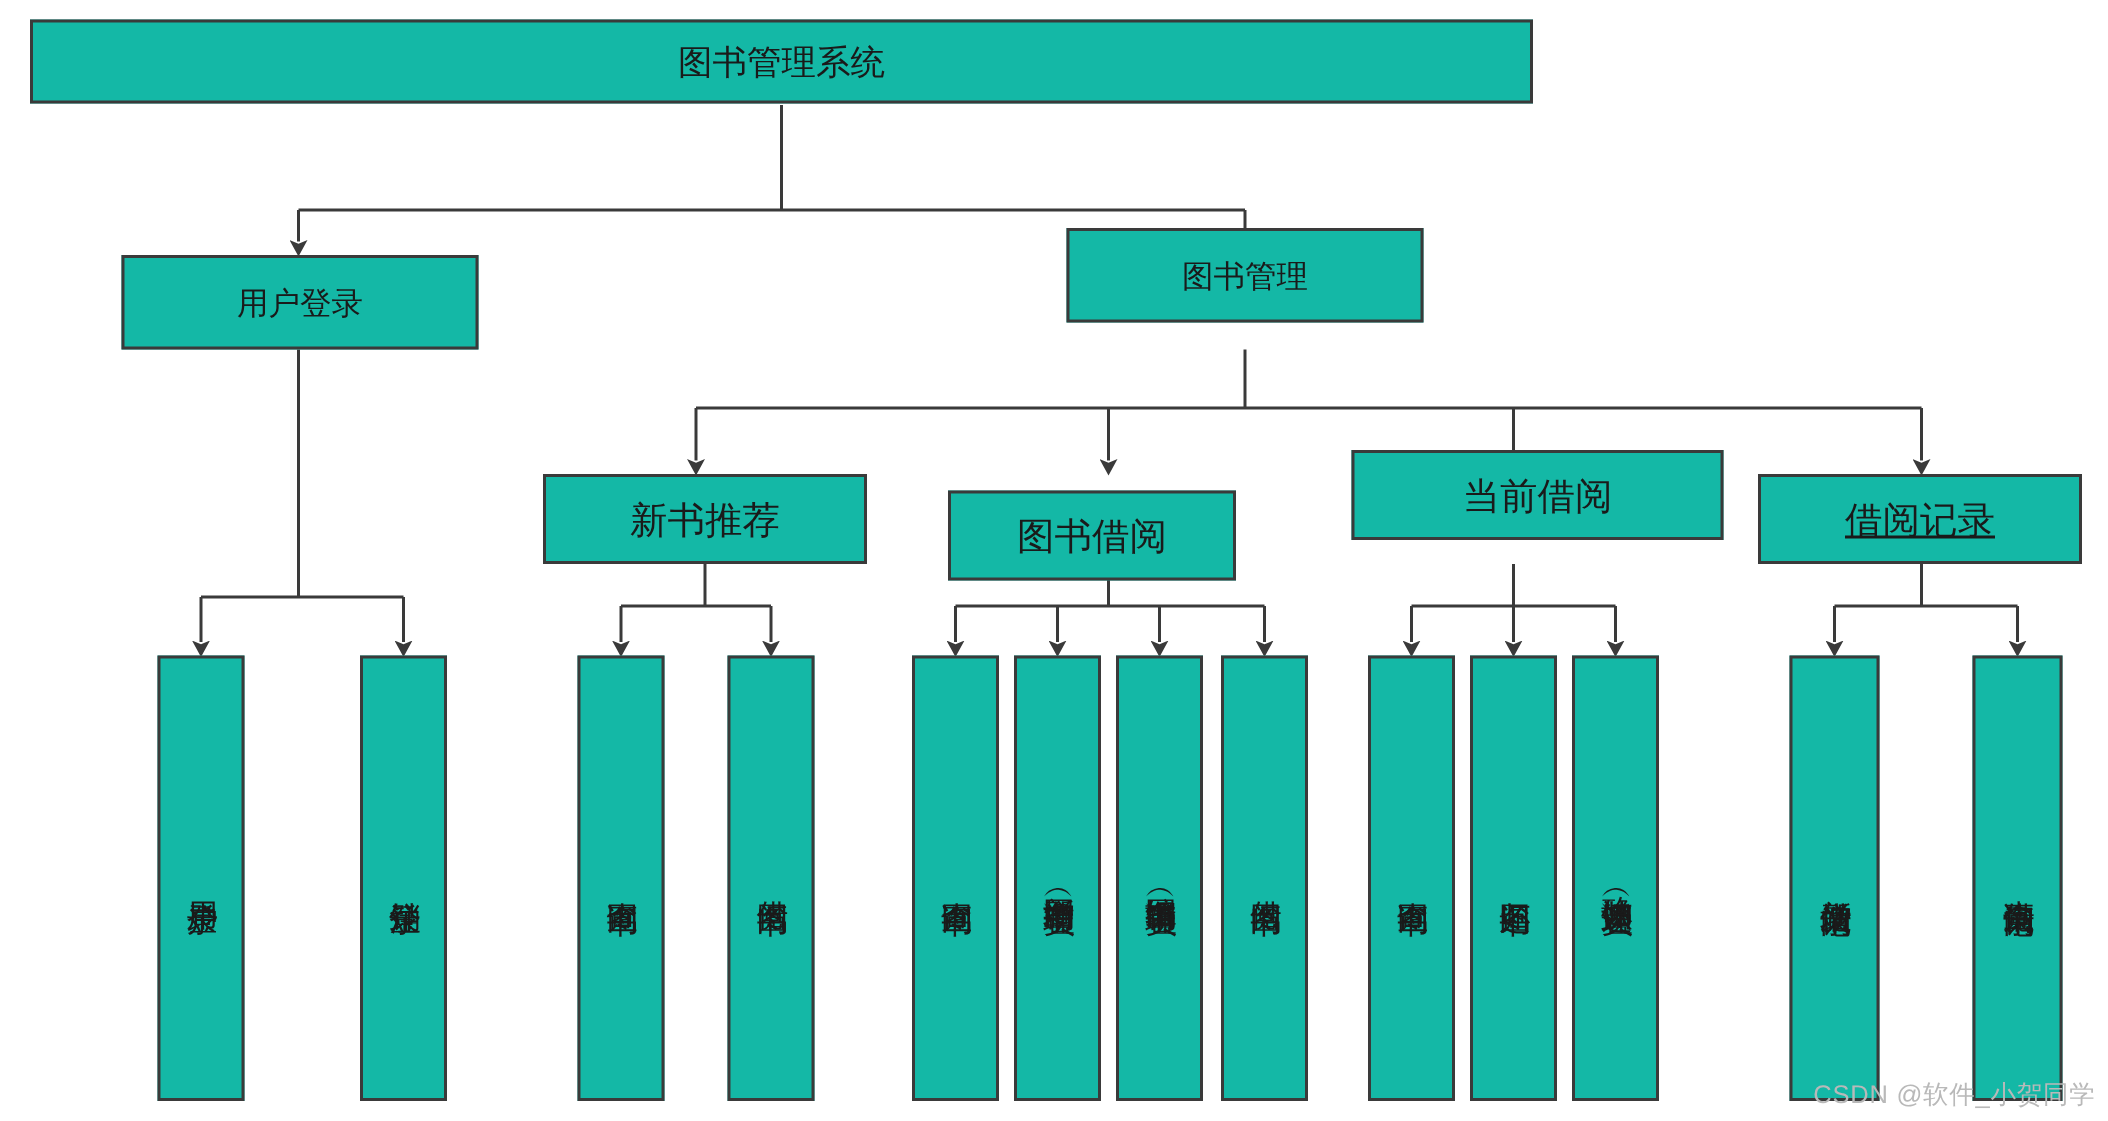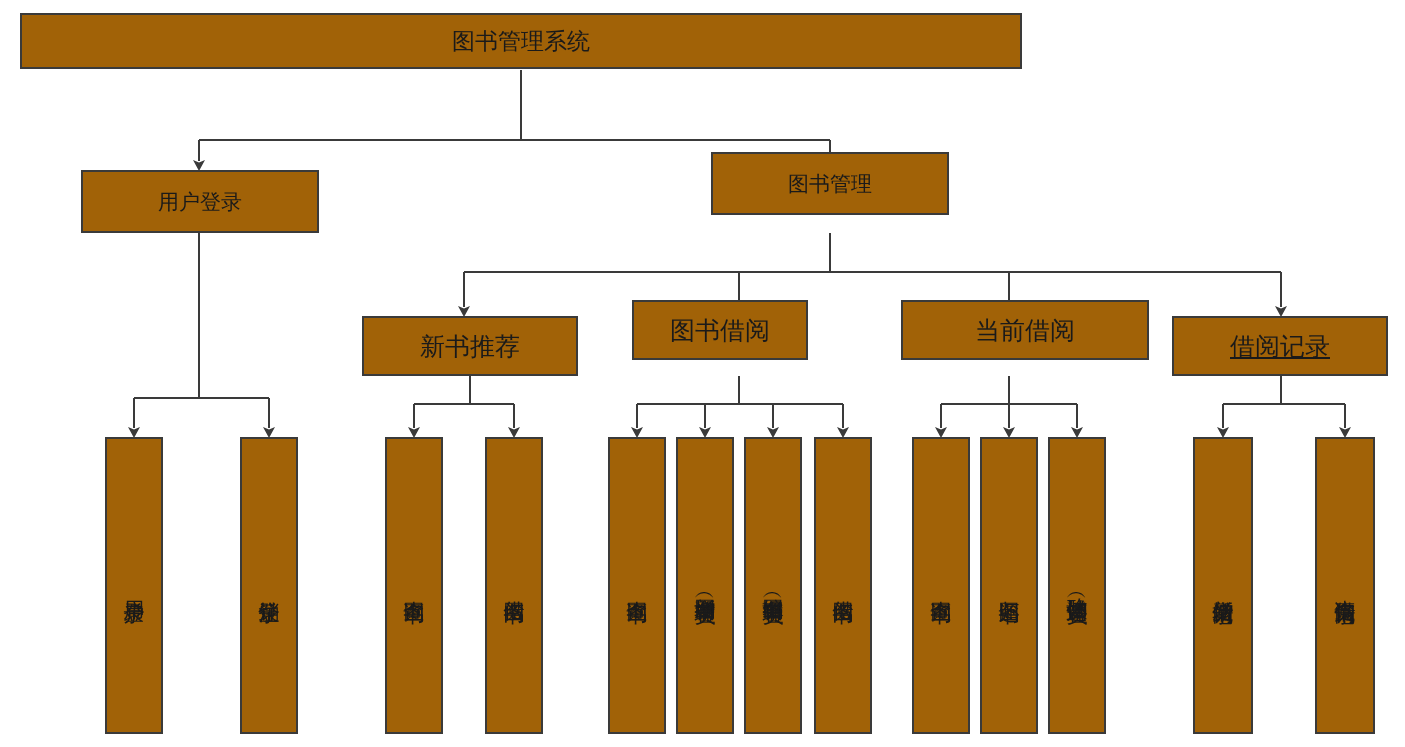--- a/index.html
+++ b/index.html
@@ -14,21 +14,21 @@
     position: relative;
     width: 1405px;
     height: 747px;
     background: #ffffff;
     overflow: hidden;
   }
   .node {
     position: absolute;
     box-sizing: border-box;
     border: 2px solid #3a3a3a;
-    background: #a16207;
+    background: #14b8a6;
     display: flex;
     align-items: center;
     justify-content: center;
     color: #1a1a1a;
   }
   .node.level0 {
     font-size: 23px;
   }
   .node.level1 {
     font-size: 21px;
@@ -139,21 +139,21 @@
   <div class="node level1" style="left:81px; top:170px; width:238px; height:63px;">
     <span>用户登录</span>
   </div>
   <div class="node level1" style="left:711px; top:152px; width:238px; height:63px;">
     <span>图书管理</span>
   </div>
 
   <div class="node level2" style="left:362px; top:316px; width:216px; height:60px;">
     <span>新书推荐</span>
   </div>
-  <div class="node level2" style="left:632px; top:300px; width:176px; height:60px;">
+  <div class="node level2" style="left:632px; top:327px; width:192px; height:60px;">
     <span>图书借阅</span>
   </div>
   <div class="node level2" style="left:901px; top:300px; width:248px; height:60px;">
     <span>当前借阅</span>
   </div>
   <div class="node level2" style="left:1172px; top:316px; width:216px; height:60px;text-decoration:underline;">
     <span>借阅记录</span>
   </div>
 
   <div class="node leaf" style="left:105px; top:437px; width:58px; height:297px;">
@@ -193,14 +193,15 @@
     <span class="vtext">确认归还（管理员）</span>
   </div>
 
   <div class="node leaf" style="left:1193px; top:437px; width:60px; height:297px;">
     <span class="vtext">新增借阅记录</span>
   </div>
   <div class="node leaf" style="left:1315px; top:437px; width:60px; height:297px;">
     <span class="vtext">查询借阅记录</span>
   </div>
 
+  <div id="watermark">CSDN @软件_小贺同学</div>
 
 </div>
 
 </body></html>

